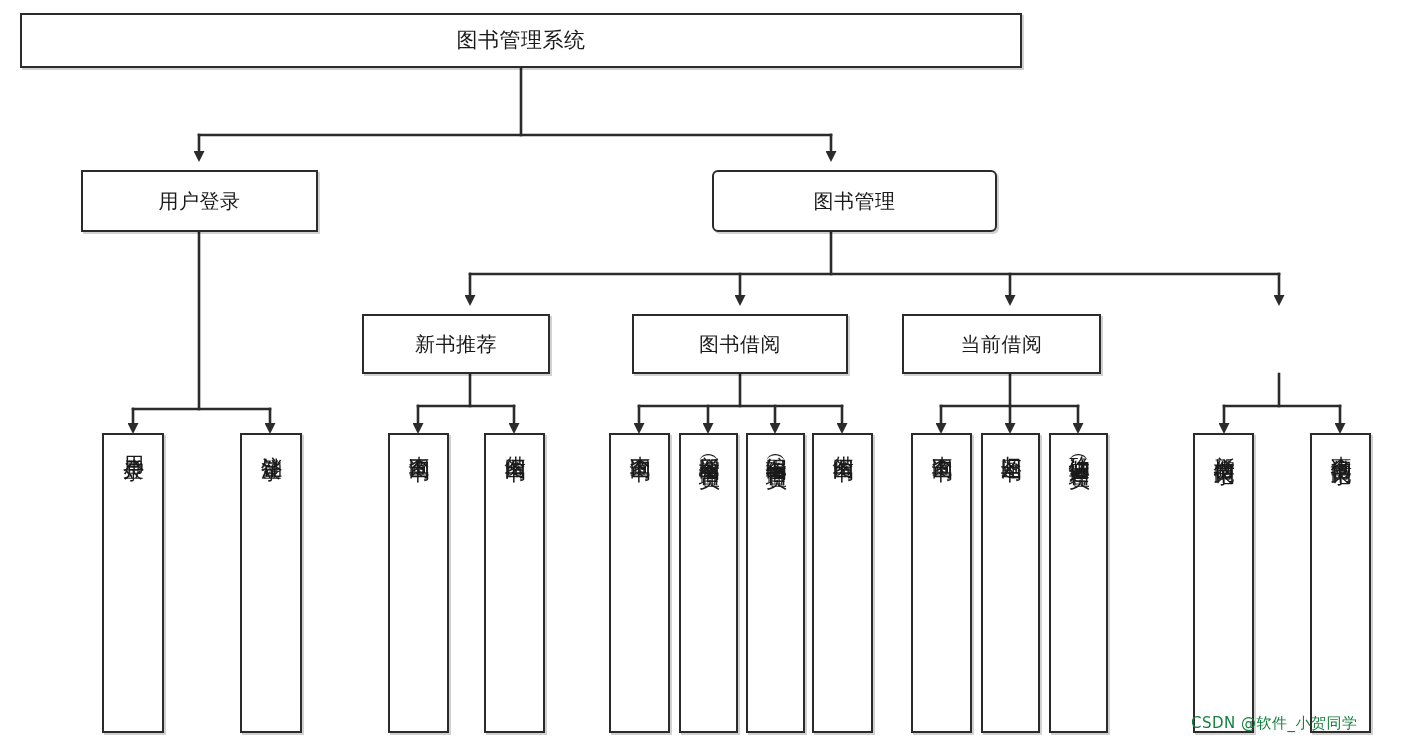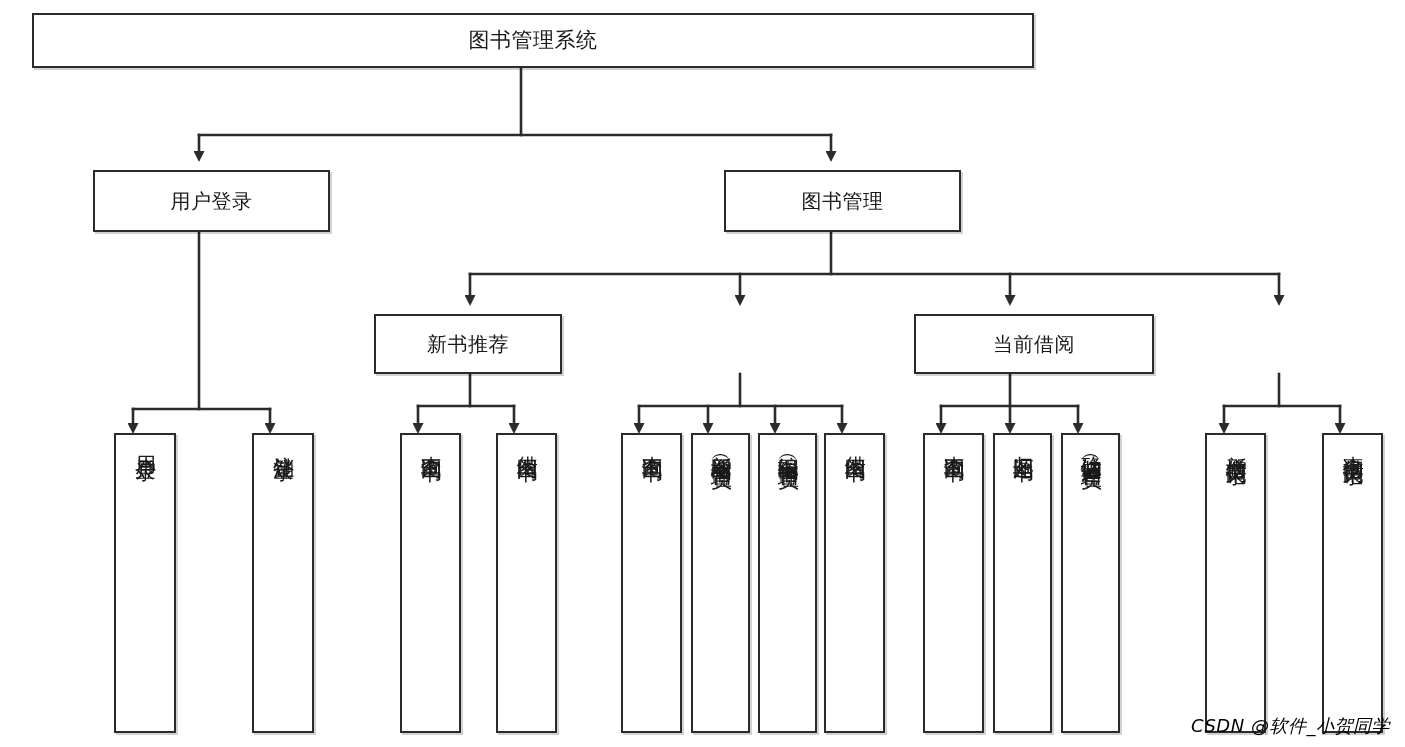--- a/index.html
+++ b/index.html
@@ -26,21 +26,20 @@
   .node{
     position:absolute;
     box-sizing:border-box;
     background:#ffffff;
     border:2.5px solid #2b2b2b;
     box-shadow:2px 2px 0 rgba(0,0,0,0.18);
     display:flex;
     align-items:center;
     justify-content:center;
     text-align:center;
-    margin-left:12px;
   }
   .node .lbl{
     font-size:20px;
     line-height:1.15;
     letter-spacing:0.5px;
     color:#1a1a1a;
     white-space:nowrap;
   }
   
   .node.root .lbl{ font-size:21px; }
@@ -55,26 +54,25 @@
     text-orientation:upright;
     font-size:21px;
     line-height:1.02;
     letter-spacing:2px;
     white-space:normal;
     max-height:100%;
   }
   
   #watermark{
     position:absolute;
-    font-size:18px;
-    color:#000000;
+    font-size:15px;
+    color:#15803d;
     letter-spacing:0.5px;
     white-space:nowrap;
     user-select:none;
-    font-style:italic;
   }
 </style>
 </head>
 <body>
 
 <div id="canvas">
 
   <svg id="wires" viewBox="0 0 1405 747" width="1405" height="747">
     <defs>
       <marker id="arrow" markerWidth="11" markerHeight="11" refX="1" refY="5.5" orient="auto" markerUnits="userSpaceOnUse">
@@ -126,30 +124,33 @@
   </svg>
 
   <div class="node root" style="left:20px; top:13px; width:1002px; height:55px;">
     <span class="lbl">图书管理系统</span>
   </div>
 
   <div class="node" style="left:81px; top:170px; width:237px; height:62px;">
     <span class="lbl">用户登录</span>
   </div>
 
-  <div class="node" style="left:712px; top:170px; width:237px; height:62px;">
+  <div class="node" style="left:712px; top:170px; width:285px; height:62px;border-radius:6px;">
     <span class="lbl">图书管理</span>
   </div>
 
   <div class="node" style="left:362px; top:314px; width:188px; height:60px;">
     <span class="lbl">新书推荐</span>
   </div>
 
-
-  <div class="node" style="left:902px; top:314px; width:240px; height:60px;">
+  <div class="node" style="left:632px; top:314px; width:216px; height:60px;">
+    <span class="lbl">图书借阅</span>
+  </div>
+
+  <div class="node" style="left:902px; top:314px; width:199px; height:60px;">
     <span class="lbl">当前借阅</span>
   </div>
 
 
   <div class="node leaf" style="left:102px; top:433px; width:62px; height:300px;">
     <span class="lbl">用户登录</span>
   </div>
 
   <div class="node leaf" style="left:240px; top:433px; width:62px; height:300px;">
     <span class="lbl">注销登录</span>

